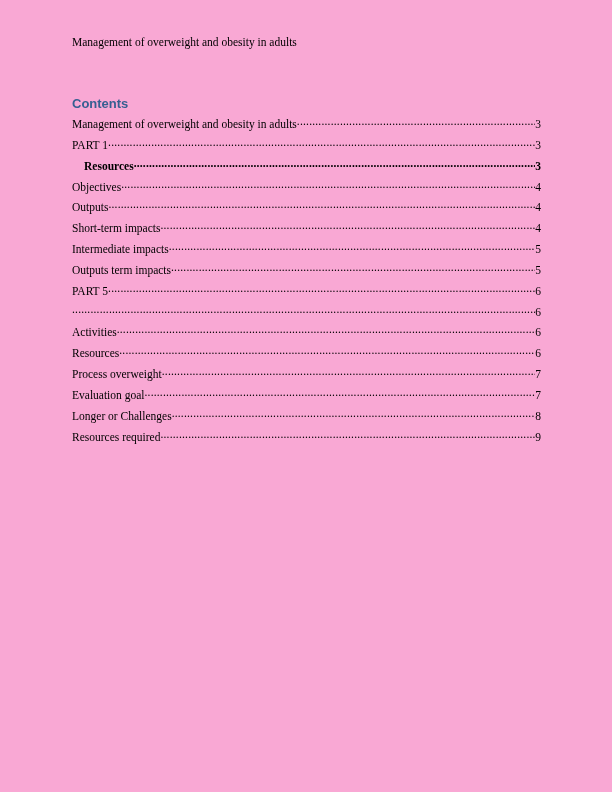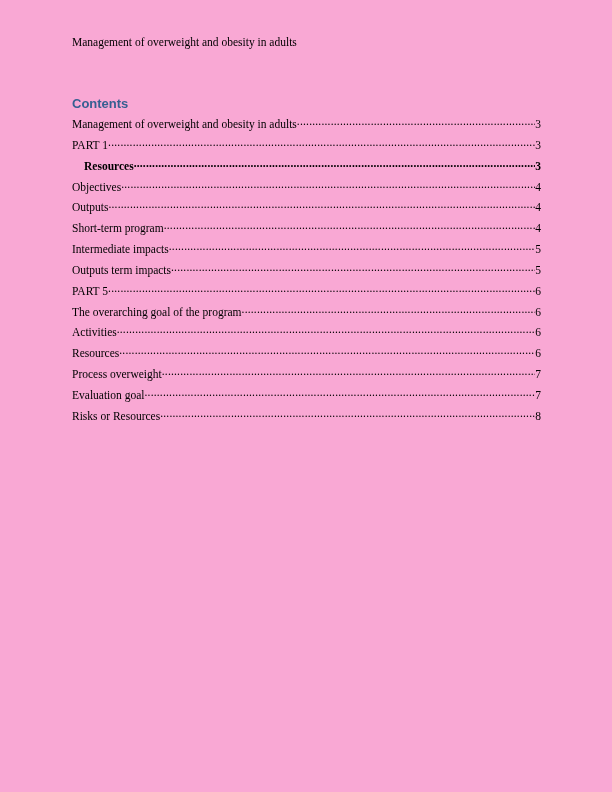--- a/index.html
+++ b/index.html
@@ -61,41 +61,40 @@
       <span class="toc-title">Objectives</span>
       <span class="toc-leader"></span>
       <span class="toc-page">4</span>
     </div>
     <div class="toc-entry">
       <span class="toc-title">Outputs</span>
       <span class="toc-leader"></span>
       <span class="toc-page">4</span>
     </div>
     <div class="toc-entry">
-      <span class="toc-title">Short-term program</span>
+      <span class="toc-title">Short-term impacts</span>
       <span class="toc-leader"></span>
       <span class="toc-page">4</span>
     </div>
     <div class="toc-entry">
       <span class="toc-title">Intermediate impacts</span>
       <span class="toc-leader"></span>
       <span class="toc-page">5</span>
     </div>
     <div class="toc-entry">
       <span class="toc-title">Outputs term impacts</span>
       <span class="toc-leader"></span>
       <span class="toc-page">5</span>
     </div>
     <div class="toc-entry">
       <span class="toc-title">PART 5</span>
       <span class="toc-leader"></span>
       <span class="toc-page">6</span>
     </div>
     <div class="toc-entry">
-      <span class="toc-title">The overarching goal of the program</span>
       <span class="toc-leader"></span>
       <span class="toc-page">6</span>
     </div>
     <div class="toc-entry">
       <span class="toc-title">Activities</span>
       <span class="toc-leader"></span>
       <span class="toc-page">6</span>
     </div>
     <div class="toc-entry">
       <span class="toc-title">Resources</span>
@@ -106,18 +105,23 @@
       <span class="toc-title">Process overweight</span>
       <span class="toc-leader"></span>
       <span class="toc-page">7</span>
     </div>
     <div class="toc-entry">
       <span class="toc-title">Evaluation goal</span>
       <span class="toc-leader"></span>
       <span class="toc-page">7</span>
     </div>
     <div class="toc-entry">
-      <span class="toc-title">Risks or Resources</span>
+      <span class="toc-title">Longer or Challenges</span>
       <span class="toc-leader"></span>
       <span class="toc-page">8</span>
+    </div>
+    <div class="toc-entry">
+      <span class="toc-title">Resources required</span>
+      <span class="toc-leader"></span>
+      <span class="toc-page">9</span>
     </div>
   </div>
 </div>
 
 </body></html>

